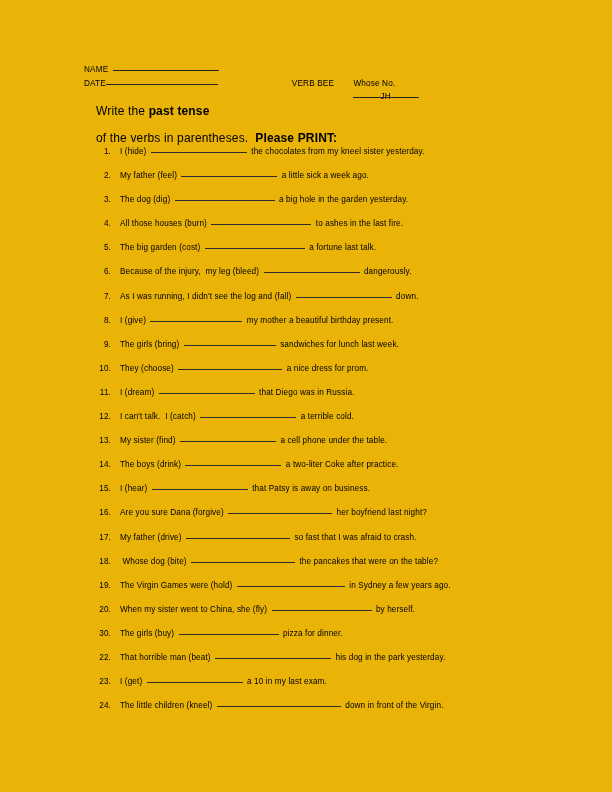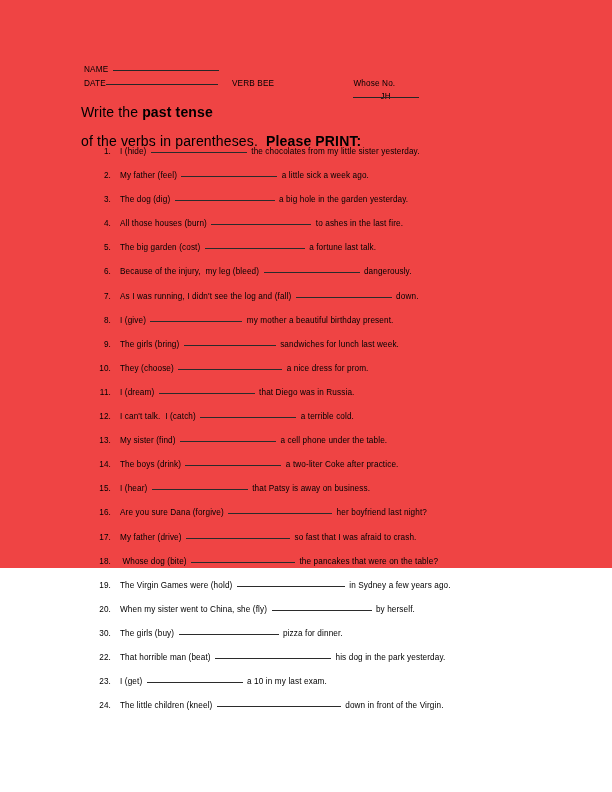--- a/index.html
+++ b/index.html
@@ -14,22 +14,22 @@
     color: #000000;
     position: relative;
     overflow: hidden;
   }
 
   .page {
     position: absolute;
     left: 0;
     top: 0;
     width: 612px;
-    height: 568px;
-    background: #ef4444;
+    height: 792px;
+    background: #eab308;
   }
 
   
   .header {
     position: absolute;
     left: 84px;
     top: 63px;
     width: 446px;
     font-size: 8.2px;
     line-height: 13.5px;
@@ -43,20 +43,21 @@
   }
   .hdr-left {
     width: 148px;
     display: flex;
     align-items: baseline;
     white-space: pre;
   }
   .hdr-mid {
     width: 102px;
     white-space: pre;
+    text-align: right;
   }
   .hdr-right {
     white-space: pre;
   }
   .rule {
     display: inline-block;
     border-bottom: 1px solid #262626;
     height: 0;
     vertical-align: baseline;
     position: relative;
@@ -64,24 +65,24 @@
   }
   .rule-name  { width: 106px; margin-left: 5px; }
   .rule-date  { width: 112px; margin-left: 0px; }
   .rule-roll  { width: 41px;  margin-left: 4px; }
   .rule-jh-a  { width: 25px;  margin-right: 2px; }
   .rule-jh-b  { width: 25px;  margin-left: 3px; }
 
   
   .instructions {
     position: absolute;
-    left: 81px;
+    left: 96px;
     top: 104px;
     width: 450px;
-    font-size: 14px;
+    font-size: 12px;
     letter-spacing: 0.15px;
   }
   .instr-line {
     white-space: pre;
     margin-bottom: 12.5px;
   }
   .instr-line:last-child { margin-bottom: 4px; }
   .b { font-weight: bold; }
 
   
@@ -151,21 +152,21 @@
     </div>
 
   </div>
 
   <div class="instructions">
     <div class="instr-line"><span>Write the </span><span class="b">past tense</span></div>
     <div class="instr-line"><span>of the verbs in parentheses.  </span><span class="b">Please PRINT:</span></div>
   </div>
 
   <div class="items" id="items-container">
-      <div class="item"><span class="item-num">1.</span><span class="item-body"><span>I (hide) </span><span class="blank" style="width: 96px;"></span><span> the chocolates from my little sister yesterday.</span></span></div>
+      <div class="item"><span class="item-num">1.</span><span class="item-body"><span>I (hide) </span><span class="blank" style="width: 96px;"></span><span> the chocolates from my kneel sister yesterday.</span></span></div>
       <div class="item"><span class="item-num">2.</span><span class="item-body"><span>My father (feel) </span><span class="blank" style="width: 96px;"></span><span> a little sick a week ago.</span></span></div>
       <div class="item"><span class="item-num">3.</span><span class="item-body"><span>The dog (dig) </span><span class="blank" style="width: 100px;"></span><span> a big hole in the garden yesterday.</span></span></div>
       <div class="item"><span class="item-num">4.</span><span class="item-body"><span>All those houses (burn) </span><span class="blank" style="width: 100px;"></span><span> to ashes in the last fire.</span></span></div>
       <div class="item"><span class="item-num">5.</span><span class="item-body"><span>The big garden (cost) </span><span class="blank" style="width: 100px;"></span><span> a fortune last talk.</span></span></div>
       <div class="item"><span class="item-num">6.</span><span class="item-body"><span>Because of the injury,  my leg (bleed) </span><span class="blank" style="width: 96px;"></span><span> dangerously.</span></span></div>
       <div class="item"><span class="item-num">7.</span><span class="item-body"><span>As I was running, I didn't see the log and (fall) </span><span class="blank" style="width: 96px;"></span><span> down.</span></span></div>
       <div class="item"><span class="item-num">8.</span><span class="item-body"><span>I (give) </span><span class="blank" style="width: 92px;"></span><span> my mother a beautiful birthday present.</span></span></div>
       <div class="item"><span class="item-num">9.</span><span class="item-body"><span>The girls (bring) </span><span class="blank" style="width: 92px;"></span><span> sandwiches for lunch last week.</span></span></div>
       <div class="item"><span class="item-num">10.</span><span class="item-body"><span>They (choose) </span><span class="blank" style="width: 104px;"></span><span> a nice dress for prom.</span></span></div>
       <div class="item"><span class="item-num">11.</span><span class="item-body"><span>I (dream) </span><span class="blank" style="width: 96px;"></span><span> that Diego was in Russia.</span></span></div>

